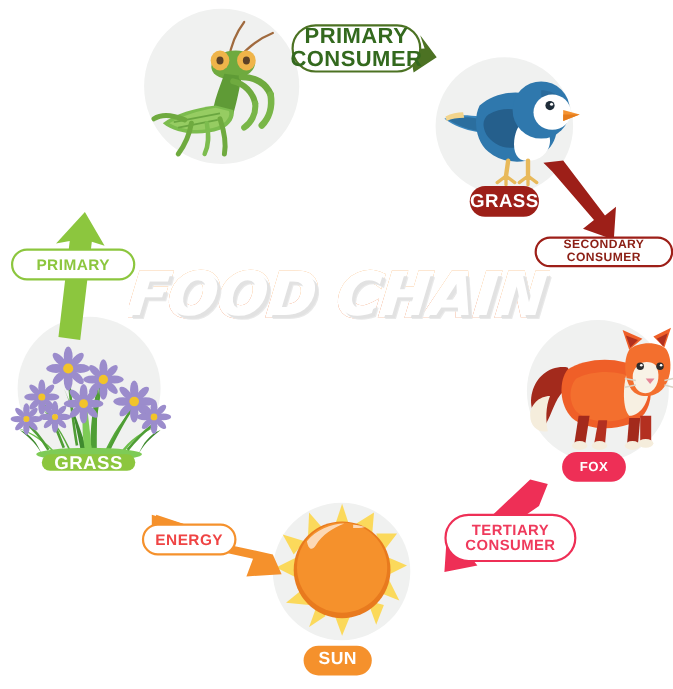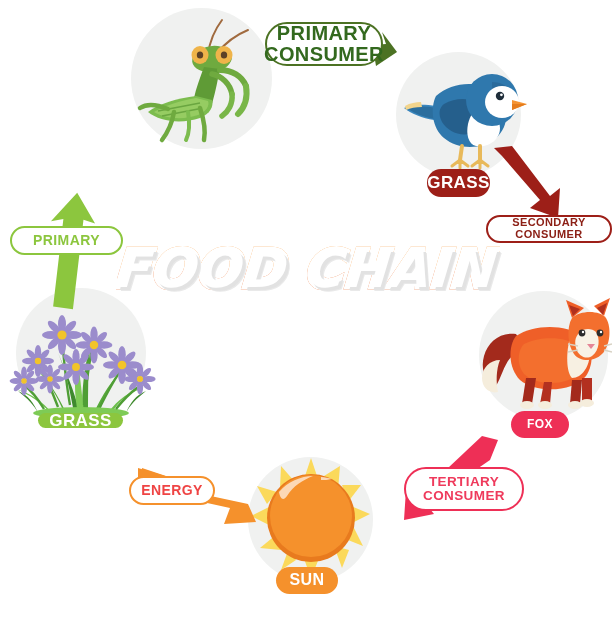--- a/index.html
+++ b/index.html
@@ -236,21 +236,21 @@
       <polygon points="0,58 20,48 20,68"></polygon>
       <polygon points="6,28 26,34 16,46"></polygon>
       <polygon points="30,8 44,24 29,30"></polygon>
     </g>
     <circle cx="60" cy="60" r="44" fill="#e87a1e"></circle>
     <circle cx="60" cy="58" r="41" fill="#f5912c"></circle>
     <path d="M28 34 C36 24 50 18 62 18 C52 22 42 28 36 38 C32 44 29 40 28 34 Z" fill="#ffffff" opacity="0.65"></path>
     <path d="M70 19 C74 19 78 20 81 21 C77 22 73 22 70 22 Z" fill="#ffffff" opacity="0.65"></path>
   </svg>
 
-  <div class="pill filled" style="left:276px; top:567px; width:62px; height:27px; font-size:16px; background:#f5912c;">
+  <div class="pill filled" style="left:276px; top:587px; width:62px; height:27px; font-size:16px; background:#f5912c;">
     <span>SUN</span>
   </div>
 
   <svg class="arrow-svg" style="left:116px; top:450px;" width="140" height="80" viewBox="0 0 140 80">
     <path d="M140 72 L132 54 L48 36 L56 28 L26 18 L22 48 L32 40 L114 58 L108 74 Z" fill="#f5912c"></path>
     <path d="M22 18 L22 48 L32 40 L48 36 L56 28 Z" fill="#f5912c"></path>
   </svg>
 
   <div class="pill outline" style="left:129px; top:476px; width:86px; height:29px; font-size:14px; color:#ef4444; border-color:#f5912c;">
     <span>ENERGY</span>

